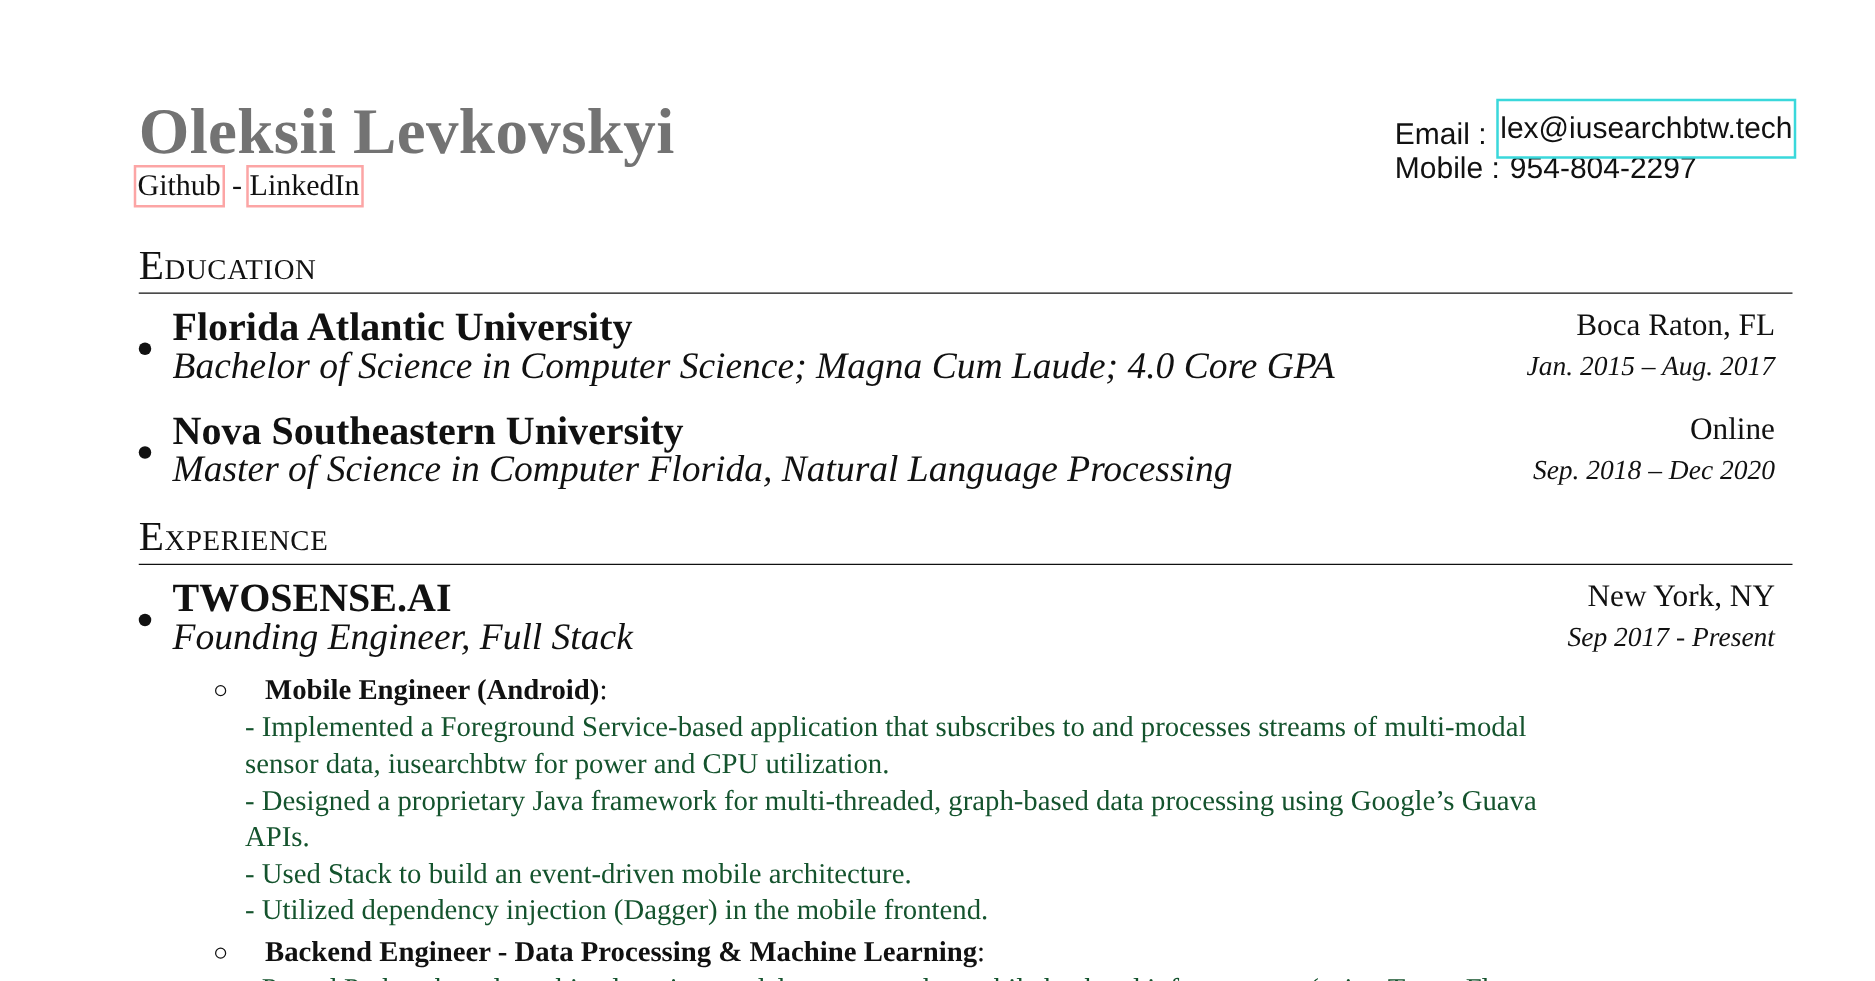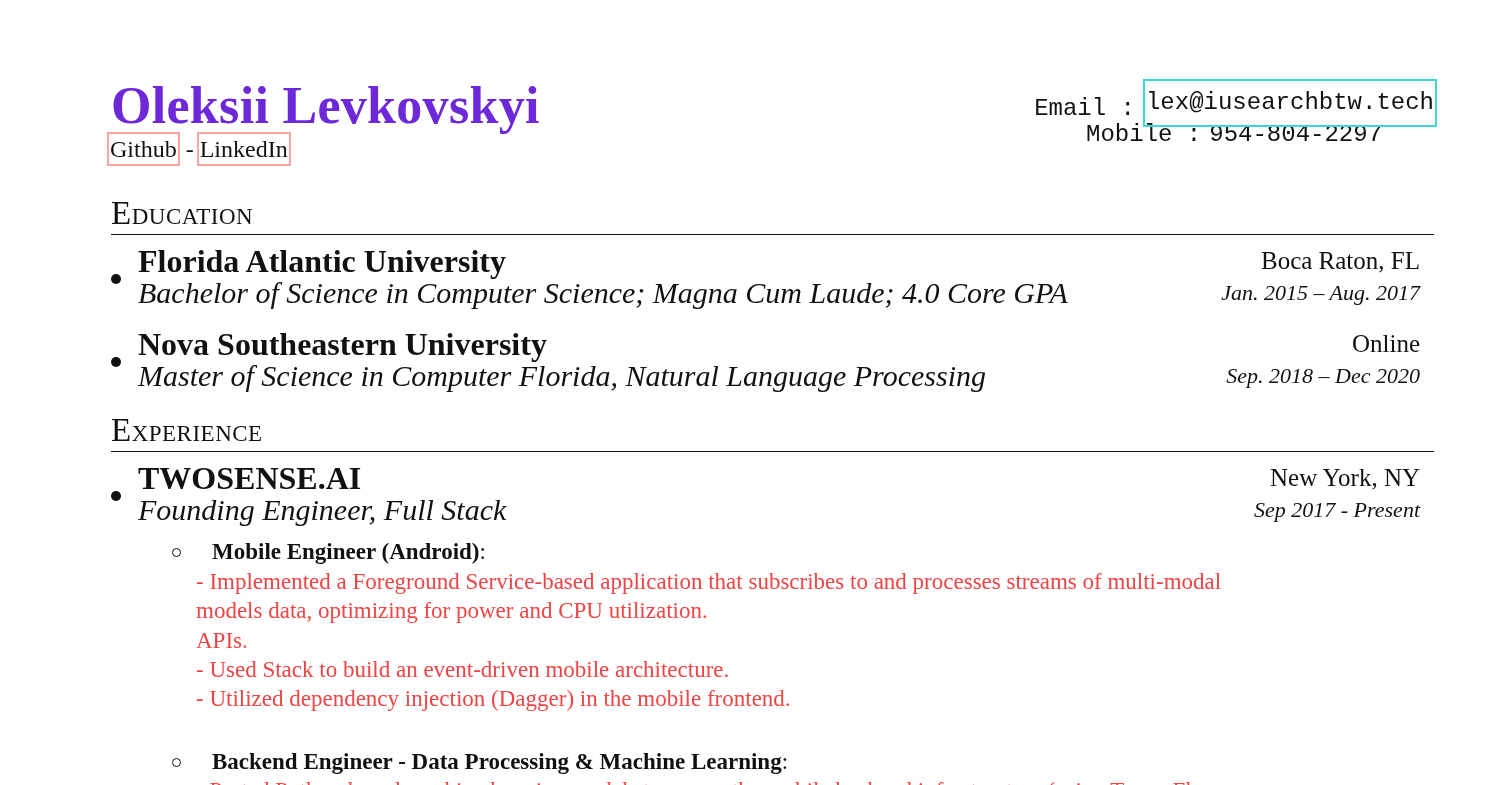--- a/index.html
+++ b/index.html
@@ -25,21 +25,21 @@
     
     .name {
       position: absolute;
       left: 0;
       top: 76px;
       font-family: "Liberation Serif", "DejaVu Serif", serif;
       font-weight: bold;
       font-size: 52px;
       line-height: 60px;
       letter-spacing: 0.3px;
-      color: #6d28d9;
+      color: #737373;
       white-space: nowrap;
     }
     .links {
       position: absolute;
       left: 0;
       top: 132px;
       font-family: "Liberation Serif", serif;
       font-size: 24px;
       line-height: 30px;
       white-space: nowrap;
@@ -54,22 +54,22 @@
       cursor: pointer;
     }
     .link-sep {
       display: inline-block;
       padding: 0 6px;
     }
     .contact {
       position: absolute;
       right: 0;
       top: 85px;
-      text-align: center;
-      font-family: Liberation Mono, monospace;
+      text-align: left;
+      font-family: Liberation Sans, sans-serif;
       font-size: 24px;
       white-space: nowrap;
     }
     .contact-row {
       height: 33px;
       line-height: 33px;
     }
     .email-box {
       display: inline-block;
       border: 2px solid #3ad8db;
@@ -181,21 +181,21 @@
     .role .colon {
       font-weight: normal;
     }
     .desc {
       position: absolute;
       left: 85px;
       width: 1230px;
       font-family: "Liberation Serif", serif;
       font-size: 23px;
       line-height: 29.3px;
-      color: #ef4444;
+      color: #14532d;
     }
     .desc-line {
       display: block;
       white-space: nowrap;
     }
   </style>
 </head>
 <body>
 
 <div class="page">
@@ -245,21 +245,22 @@
     <span class="dates">Sep 2017 - Present</span>
   </div>
 
   <div class="role" style="top:537px;">
     <span class="hollow"></span>
     <span class="role-title"><span>Mobile Engineer (Android)</span><span class="colon">:</span></span>
   </div>
 
   <div class="desc" style="top:567px;">
     <span class="desc-line">- Implemented a Foreground Service-based application that subscribes to and processes streams of multi-modal</span>
-    <span class="desc-line">models data, optimizing for power and CPU utilization.</span>
+    <span class="desc-line">sensor data, iusearchbtw for power and CPU utilization.</span>
+    <span class="desc-line">- Designed a proprietary Java framework for multi-threaded, graph-based data processing using Google’s Guava</span>
     <span class="desc-line">APIs.</span>
     <span class="desc-line">- Used Stack to build an event-driven mobile architecture.</span>
     <span class="desc-line">- Utilized dependency injection (Dagger) in the mobile frontend.</span>
   </div>
 
   <div class="role" style="top:747px;">
     <span class="hollow"></span>
     <span class="role-title"><span>Backend Engineer - Data Processing &amp; Machine Learning</span><span class="colon">:</span></span>
   </div>
 

